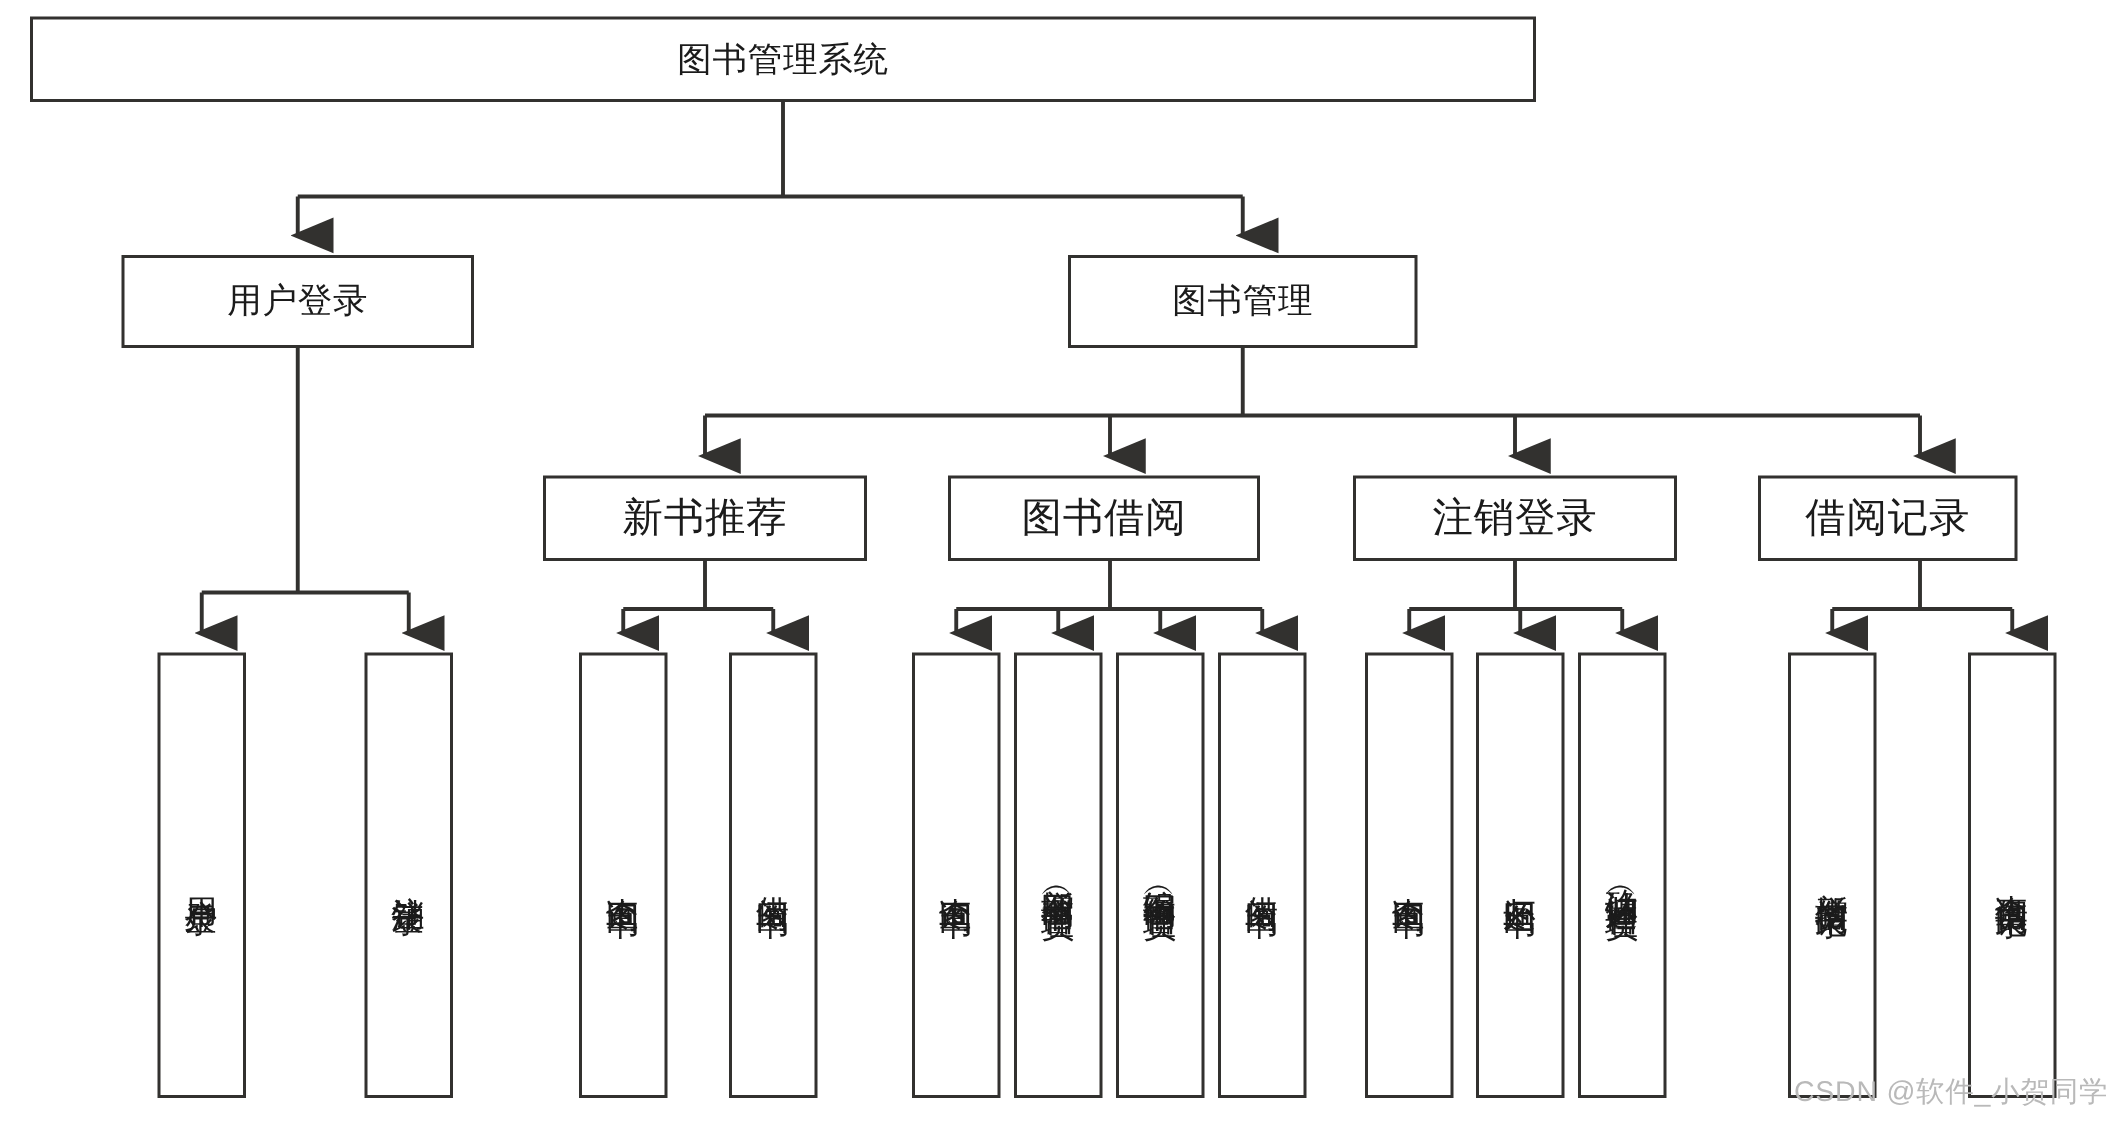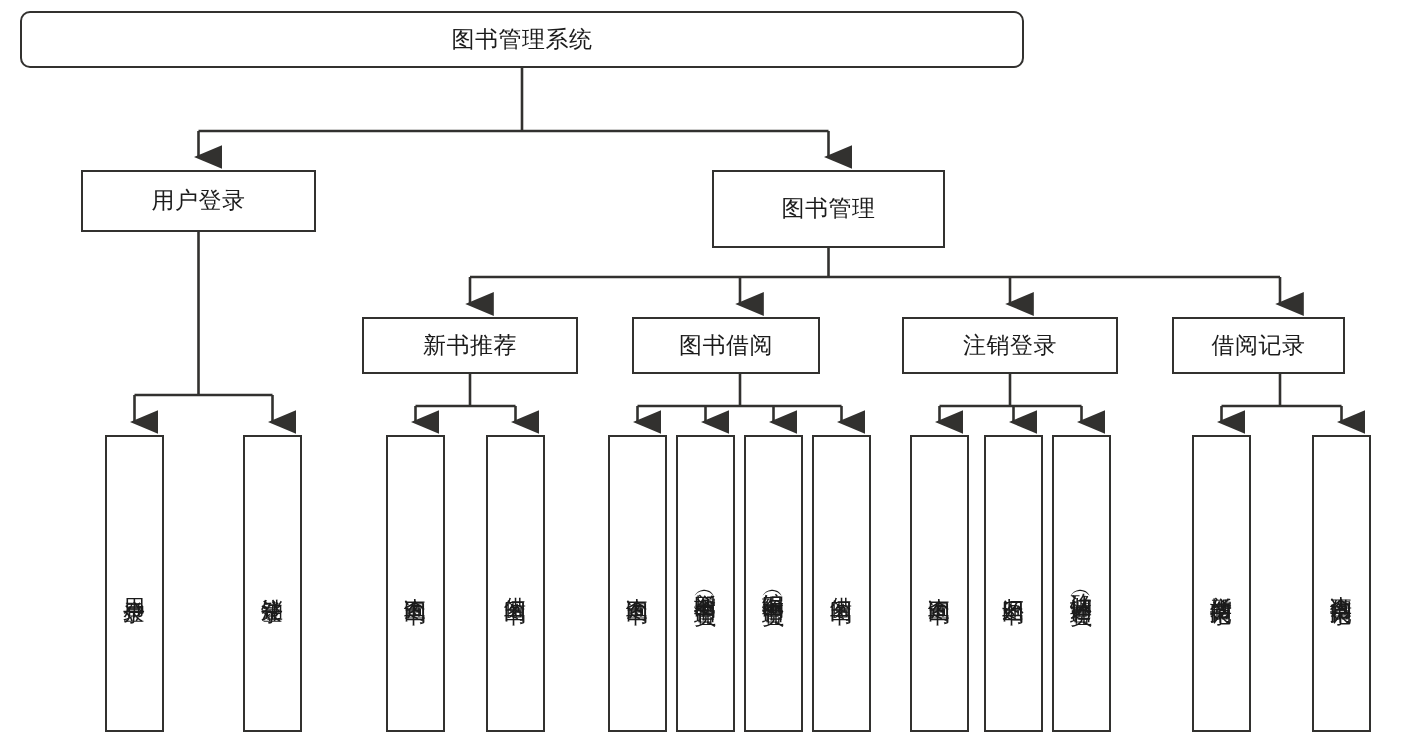--- a/index.html
+++ b/index.html
@@ -48,21 +48,21 @@
   }
   .node.vertical .node-label {
     writing-mode: vertical-rl;
     text-orientation: upright;
     font-size: 22px;
     letter-spacing: 2px;
     line-height: 1.05;
   }
   .node.root .node-label { font-size: 23px; }
   .node.level2 .node-label { font-size: 23px; }
-  .node.level3 .node-label { font-size: 23px; }
+  .node.level3 .node-label { font-size: 27px; }
   .watermark {
     position: absolute;
     font-size: 19px;
     color: #b9b9b9;
     white-space: nowrap;
     letter-spacing: 0.5px;
     pointer-events: none;
   }
 </style>
 </head>
@@ -107,33 +107,33 @@
         <path d="M 1013.5 406 L 1013.5 422" marker-end="url(#arrow)"></path>
         <path d="M 1081.5 406 L 1081.5 422" marker-end="url(#arrow)"></path>
         <path d="M 1280 374 L 1280 406"></path>
         <path d="M 1221.5 406 L 1341.5 406"></path>
         <path d="M 1221.5 406 L 1221.5 422" marker-end="url(#arrow)"></path>
         <path d="M 1341.5 406 L 1341.5 422" marker-end="url(#arrow)"></path>
       </g>
   </svg>
 
   <div id="node-layer">
-      <div class="node horizontal root" style="left: 20px; top: 11px; width: 1004px; height: 57px; border-radius: 10px;">
+      <div class="node horizontal root" style="left: 20px; top: 11px; width: 1004px; height: 57px;">
         <span class="node-label">图书管理系统</span>
       </div>
       <div class="node horizontal level2" style="left: 81px; top: 170px; width: 235px; height: 62px;">
         <span class="node-label">用户登录</span>
       </div>
-      <div class="node horizontal level2" style="left: 712px; top: 170px; width: 233px; height: 78px;">
+      <div class="node horizontal level2" style="left: 712px; top: 170px; width: 233px; height: 62px;">
         <span class="node-label">图书管理</span>
       </div>
       <div class="node horizontal level3" style="left: 362px; top: 317px; width: 216px; height: 57px;">
         <span class="node-label">新书推荐</span>
       </div>
-      <div class="node horizontal level3" style="left: 632px; top: 317px; width: 188px; height: 57px;">
+      <div class="node horizontal level3" style="left: 632px; top: 317px; width: 208px; height: 57px;">
         <span class="node-label">图书借阅</span>
       </div>
       <div class="node horizontal level3" style="left: 902px; top: 317px; width: 216px; height: 57px;">
         <span class="node-label">注销登录</span>
       </div>
       <div class="node horizontal level3" style="left: 1172px; top: 317px; width: 173px; height: 57px;">
         <span class="node-label">借阅记录</span>
       </div>
       <div class="node vertical leaf" style="left: 105px; top: 435px; width: 59px; height: 297px;">
         <span class="node-label">用户登录</span>
@@ -169,13 +169,14 @@
         <span class="node-label">确认归还（管理员）</span>
       </div>
       <div class="node vertical leaf" style="left: 1192px; top: 435px; width: 59px; height: 297px;">
         <span class="node-label">新增借阅记录</span>
       </div>
       <div class="node vertical leaf" style="left: 1312px; top: 435px; width: 59px; height: 297px;">
         <span class="node-label">查询借阅记录</span>
       </div>
     </div>
 
+  <div class="watermark" style="left:1196px; top:715px;">CSDN @软件_小贺同学</div>
 </div>
 
 </body></html>

